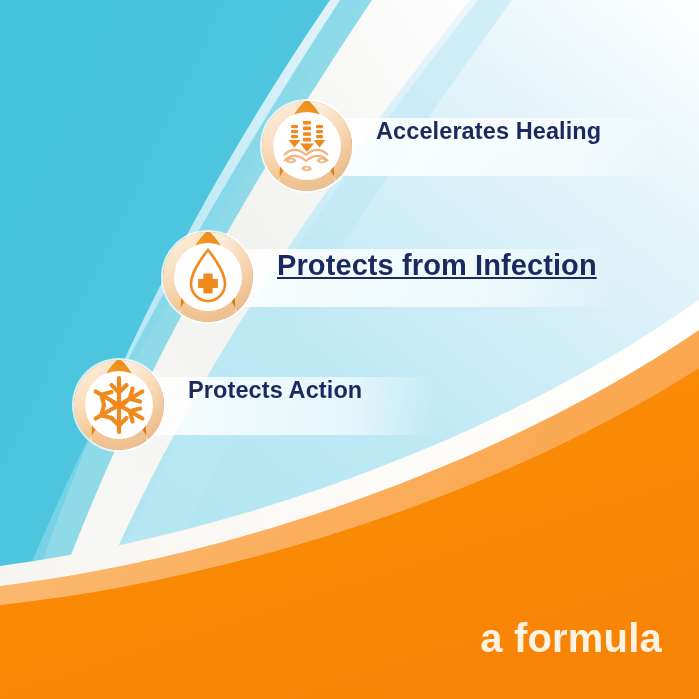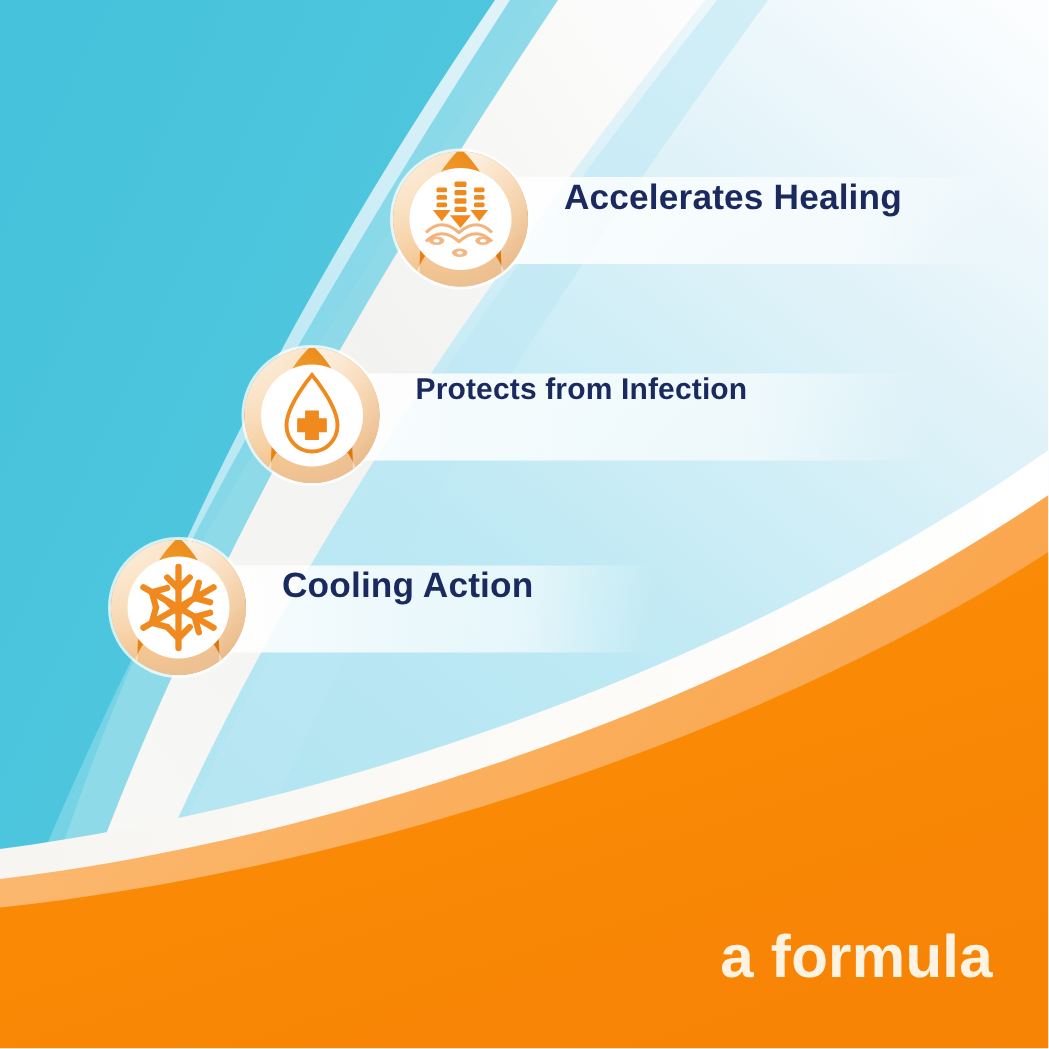--- a/index.html
+++ b/index.html
@@ -48,21 +48,21 @@
   .feature-row.r1 .label-pill{top:21px;width:404px;}
   .feature-row.r2 .label-pill{top:21px;width:310px;}
 
   .label-text{
     white-space:nowrap;
     color:#1b2a5e;
     font-weight:bold;
     letter-spacing:.1px;
   }
   .feature-row.r0 .label-text{font-size:23.5px;}
-  .feature-row.r1 .label-text{font-size:20px;}
+  .feature-row.r1 .label-text{font-size:29px;text-decoration:underline;}
   .feature-row.r2 .label-text{font-size:23.5px;}
 
   .badge{
     position:relative;
     width:98px;height:98px;
     z-index:2;
     flex:0 0 auto;
   }
   .badge svg{display:block;width:98px;height:98px;}
 
@@ -248,21 +248,21 @@
 
           <path d="M 49,22 C 49,22 32,42 32,55.5 C 32,65.2 39.6,73 49,73 C 58.4,73 66,65.2 66,55.5 C 66,42 49,22 49,22 Z" fill="none" stroke="#F08A1E" stroke-width="2.6"></path>
 
           <path d="M 44.4,45.6 L 53.6,45.6 L 53.6,50.9 L 58.9,50.9 L 58.9,60.1 L 53.6,60.1 L 53.6,65.4 L 44.4,65.4 L 44.4,60.1 L 39.1,60.1 L 39.1,50.9 L 44.4,50.9 Z" fill="#F08A1E"></path>
         </svg>
       </div>
     </div>
 
     <div class="feature-row r2">
       <div class="label-pill">
-        <span class="label-text">Cooling Action</span>
+        <span class="label-text">Protects Action</span>
       </div>
       <div class="badge">
         <svg viewBox="0 0 98 98" xmlns="http://www.w3.org/2000/svg">
           <defs>
             <radialGradient id="ringG2" cx="0.35" cy="0.3" r="0.85">
               <stop offset="0" stop-color="#F3A338"></stop>
               <stop offset="0.6" stop-color="#E8820E"></stop>
               <stop offset="1" stop-color="#C96A0D"></stop>
             </radialGradient>
             <linearGradient id="gloss2" x1="0" y1="0" x2="0.4" y2="1">

